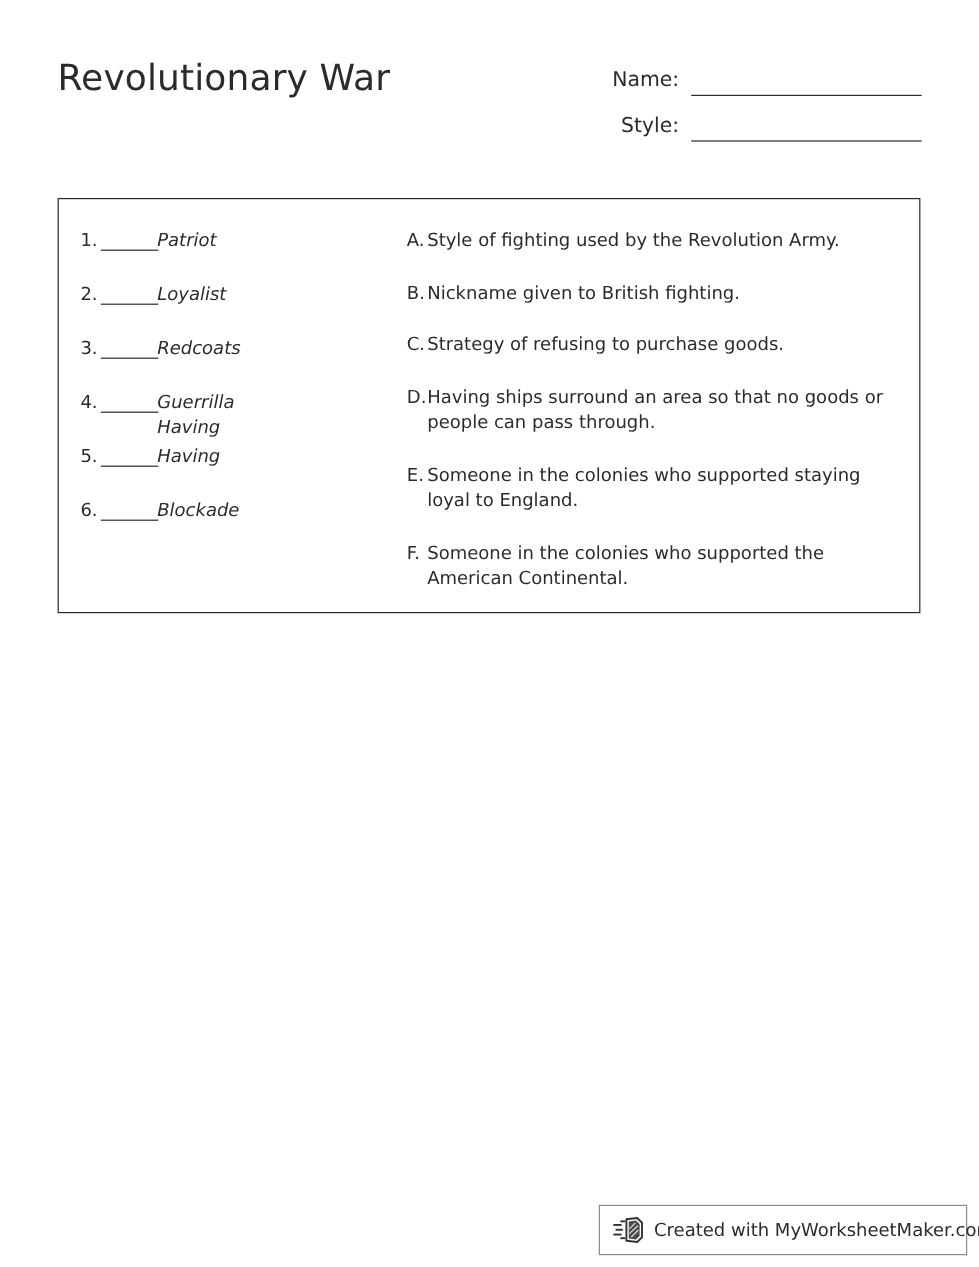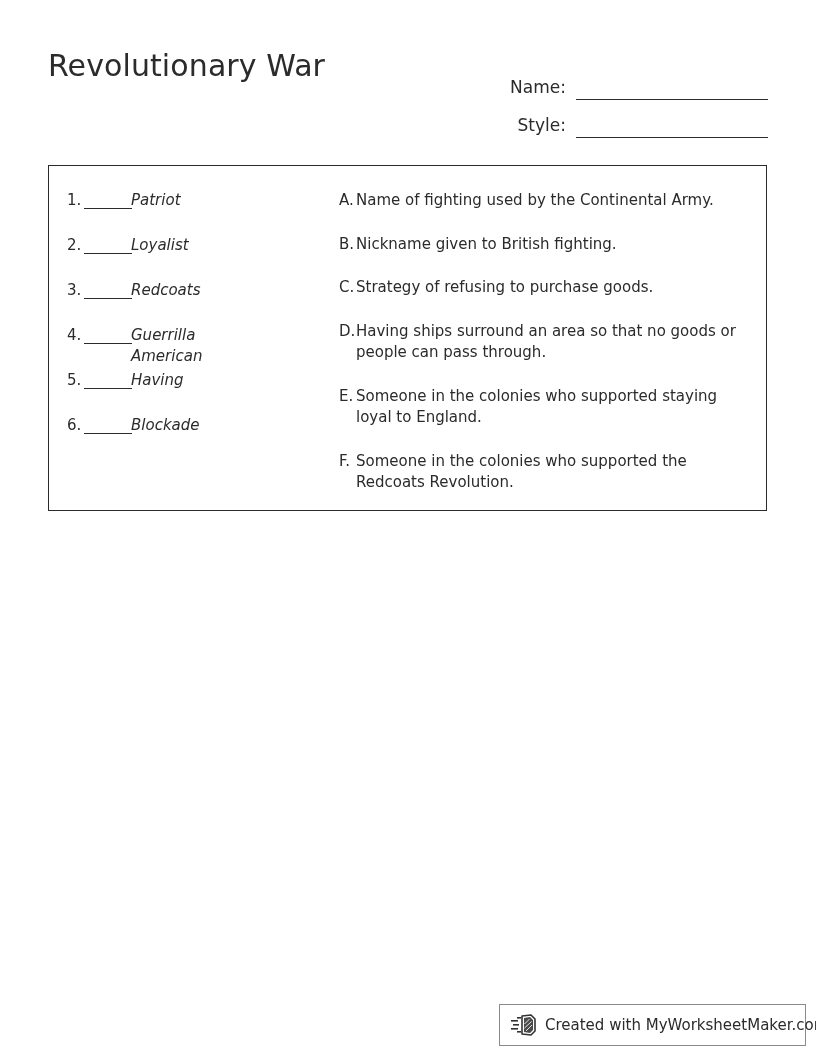--- a/index.html
+++ b/index.html
@@ -30,21 +30,21 @@
     top: 48px;
     font-size: 30px;
     font-weight: 400;
     letter-spacing: 0.1px;
     color: #2b2b2b;
     white-space: nowrap;
   }
   .name-date-block {
     position: absolute;
     right: 48px;
-    top: 62px;
+    top: 42px;
     width: 270px;
     text-align: right;
   }
   .field-row {
     display: flex;
     align-items: flex-end;
     justify-content: flex-end;
     height: 38px;
   }
   .field-label {
@@ -194,58 +194,58 @@
         <span class="term-word">Loyalist</span>
       </div>
       <div class="term-row">
         <span class="term-num">3.</span>
         <span class="term-blank"></span>
         <span class="term-word">Redcoats</span>
       </div>
       <div class="term-row">
         <span class="term-num">4.</span>
         <span class="term-blank"></span>
-        <span class="term-word">Guerrilla American</span>
+        <span class="term-word">Guerrilla Having</span>
       </div>
       <div class="term-row">
         <span class="term-num">5.</span>
         <span class="term-blank"></span>
         <span class="term-word">Having</span>
       </div>
       <div class="term-row">
         <span class="term-num">6.</span>
         <span class="term-blank"></span>
         <span class="term-word">Blockade</span>
       </div>
     </div>
 
     <div class="col-defs">
       <div class="def-row">
         <span class="def-letter">A.</span>
-        <span class="def-text">Name of fighting used by the Continental Army.</span>
+        <span class="def-text">Style of fighting used by the Revolution Army.</span>
       </div>
       <div class="def-row">
         <span class="def-letter">B.</span>
         <span class="def-text">Nickname given to British fighting.</span>
       </div>
       <div class="def-row">
         <span class="def-letter">C.</span>
         <span class="def-text">Strategy of refusing to purchase goods.</span>
       </div>
       <div class="def-row">
         <span class="def-letter">D.</span>
         <span class="def-text">Having ships surround an area so that no goods or people can pass through.</span>
       </div>
       <div class="def-row">
         <span class="def-letter">E.</span>
         <span class="def-text">Someone in the colonies who supported staying loyal to England.</span>
       </div>
       <div class="def-row">
         <span class="def-letter">F.</span>
-        <span class="def-text">Someone in the colonies who supported the Redcoats Revolution.</span>
+        <span class="def-text">Someone in the colonies who supported the American Continental.</span>
       </div>
     </div>
 
   </div>
 </div>
 
 <div class="footer-badge">
   <svg class="footer-logo" viewBox="0 0 30 24">
     <g fill="#333333">
       <rect x="0" y="7" width="7" height="1.6"></rect>

